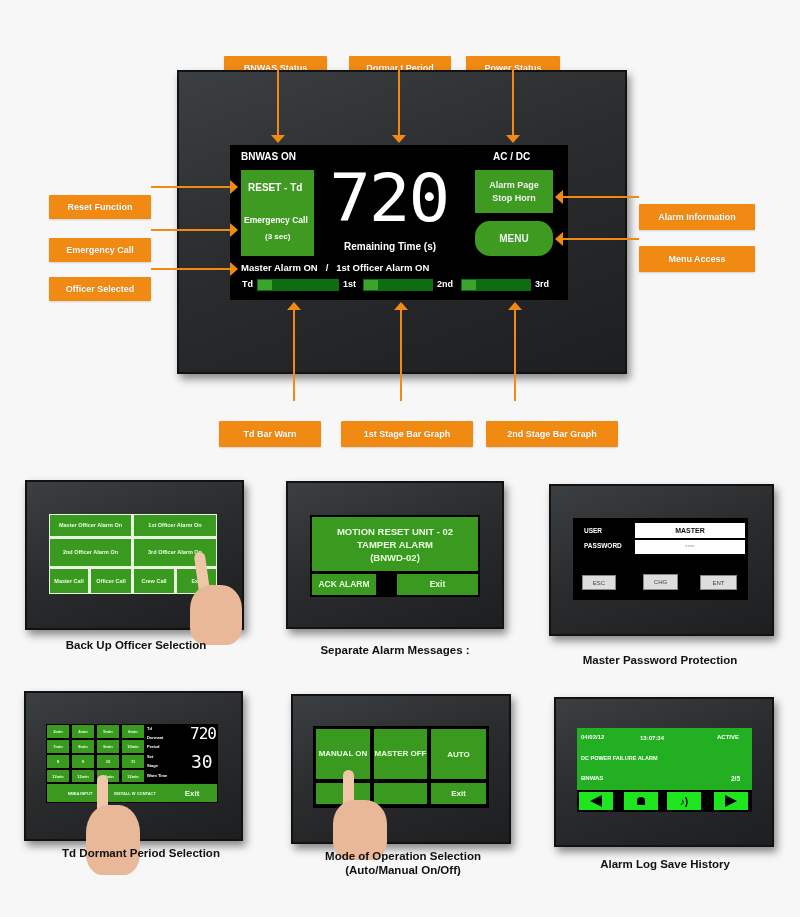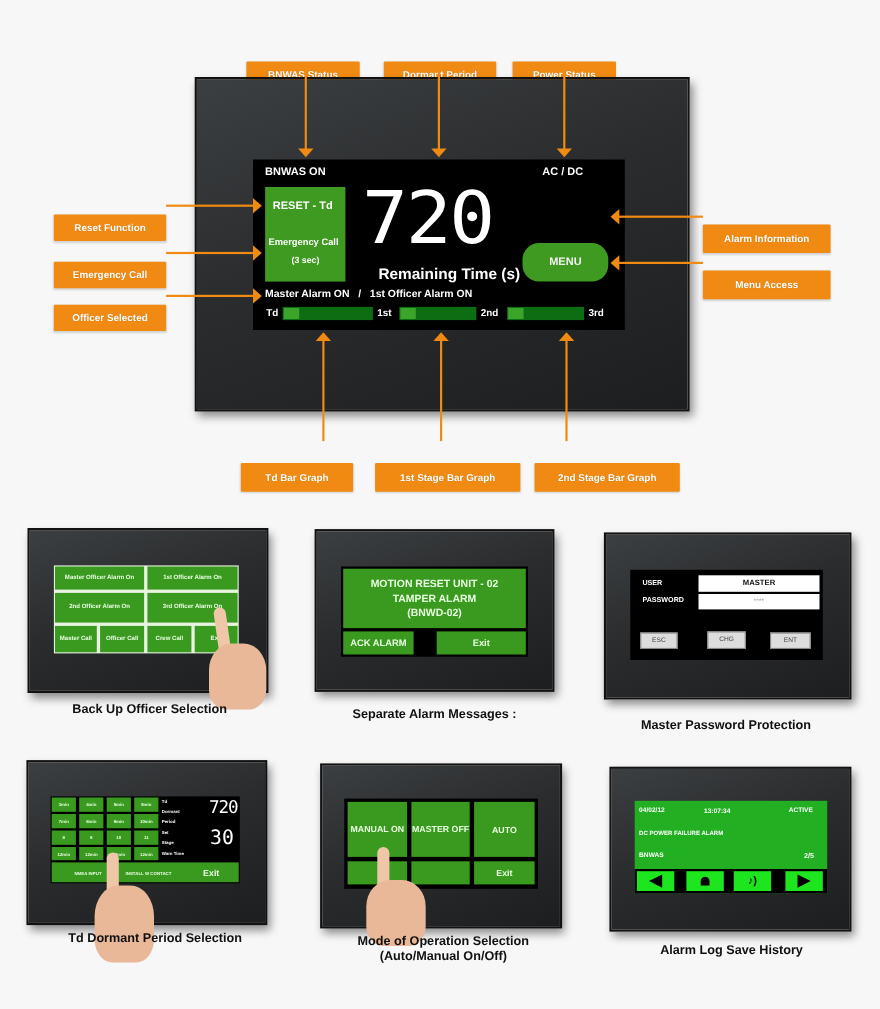--- a/index.html
+++ b/index.html
@@ -62,22 +62,26 @@
 <div class="screen" style="left:230px;top:145px;width:338px;height:155px;">
   <div class="txt" style="left:11px;top:6px;font-size:10px;">BNWAS ON</div>
   <div class="txt" style="left:263px;top:6px;font-size:10px;">AC / DC</div>
 
   <div class="gbtn" style="left:11px;top:25px;width:73px;height:86px;"></div>
   <div class="txt" style="left:18px;top:37px;font-size:10px;">RESET - Td</div>
   <div class="txt" style="left:14px;top:70px;font-size:8.5px;">Emergency Call</div>
   <div class="txt" style="left:35px;top:87px;font-size:8px;">(3 sec)</div>
 
   <div class="txt seg" style="left:102px;top:14px;font-size:66px;letter-spacing:-2px;font-weight:normal;line-height:80px;transform:scaleX(1.05);">720</div>
-  <div class="txt" style="left:114px;top:96px;font-size:14px;">Remaining Time (s)</div>
-
+  <div class="txt" style="left:114px;top:96px;font-size:10px;">Remaining Time (s)</div>
+
+  <div class="gbtn" style="left:245px;top:25px;width:78px;height:43px;font-size:9px;line-height:13px;">
+    <span>Alarm Page</span>
+    <span>Stop Horn</span>
+  </div>
   <div class="gbtn" style="left:245px;top:76px;width:78px;height:35px;font-size:10px;border-radius:15px;">
     <span>MENU</span>
   </div>
 
   <div class="txt" style="left:11px;top:117px;font-size:9.5px;white-space:pre;">Master Alarm ON   /   1st Officer Alarm ON</div>
 
   <div class="txt" style="left:12px;top:134px;font-size:9px;">Td</div>
   <div class="bar" style="left:27px;top:134px;width:82px;">
       <div class="fill"></div>
     </div>
@@ -119,21 +123,21 @@
 <div class="line" style="left:562px;top:238px;width:77px;height:2px;"></div>
 <div class="arrow-left" style="left:555px;top:232px;"></div>
 
 <div class="arrow-up" style="left:287px;top:302px;"></div>
 <div class="line" style="left:293px;top:309px;width:2px;height:92px;"></div>
 <div class="arrow-up" style="left:394px;top:302px;"></div>
 <div class="line" style="left:400px;top:309px;width:2px;height:92px;"></div>
 <div class="arrow-up" style="left:508px;top:302px;"></div>
 <div class="line" style="left:514px;top:309px;width:2px;height:92px;"></div>
 
-<div class="callout" style="left:219px;top:401px;width:102px;height:26px;">Td Bar Graph</div>
+<div class="callout" style="left:219px;top:401px;width:102px;height:26px;">Td Bar Warn</div>
 <div class="callout" style="left:341px;top:401px;width:132px;height:26px;">1st Stage Bar Graph</div>
 <div class="callout" style="left:486px;top:401px;width:132px;height:26px;">2nd Stage Bar Graph</div>
 
 <div class="bezel" style="left:25px;top:480px;width:219px;height:150px;"></div>
 <div class="screen" style="left:49px;top:514px;width:168px;height:80px;background:#e8f4e0;">
   <div class="mini-g" style="left:1px;top:1px;width:81px;height:21px;">Master Officer Alarm On</div>
   <div class="mini-g" style="left:85px;top:1px;width:82px;height:21px;">1st Officer Alarm On</div>
   <div class="mini-g" style="left:1px;top:25px;width:81px;height:27px;">2nd Officer Alarm On</div>
   <div class="mini-g" style="left:85px;top:25px;width:82px;height:27px;">3rd Officer Alarm On</div>
   <div class="mini-g" style="left:1px;top:55px;width:38px;height:24px;">Master Call</div>

